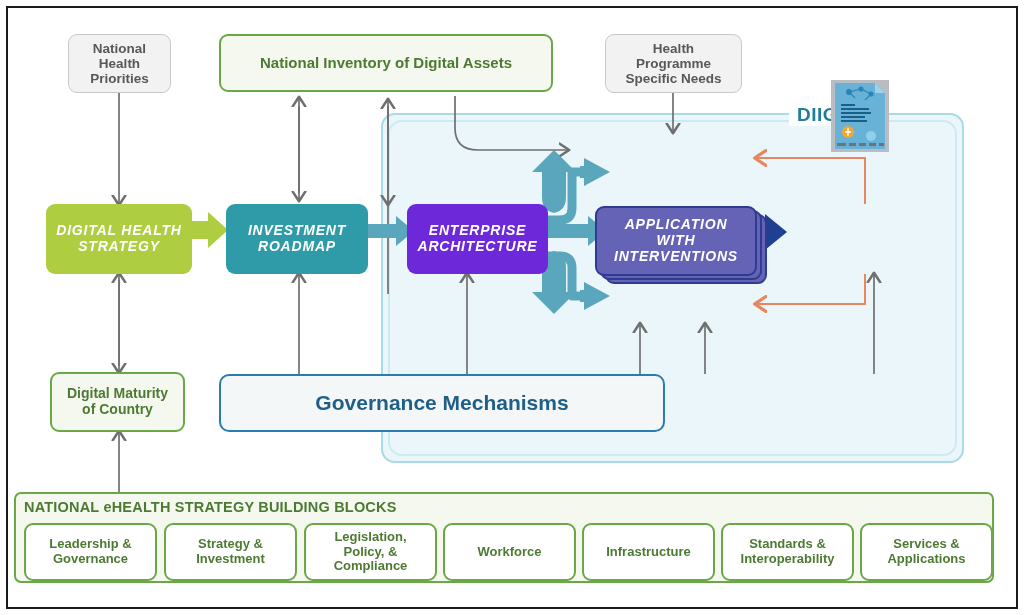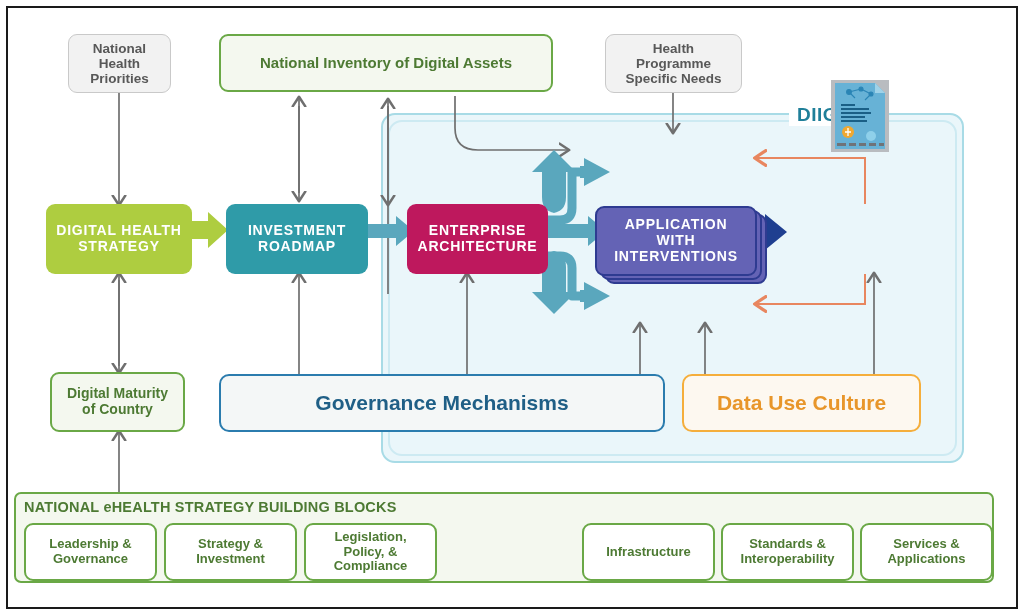--- a/index.html
+++ b/index.html
@@ -3,24 +3,24 @@
 <meta charset="utf-8">
 <style>
   html,body{margin:0;padding:0;background:#ffffff;}
   body{font-family:"Liberation Sans",sans-serif;}
   #stage{position:relative;width:1024px;height:615px;background:#ffffff;overflow:hidden;}
   #frame{position:absolute;left:6px;top:6px;width:1012px;height:603px;border:2px solid #1a1a1a;box-sizing:border-box;background:#ffffff;}
   .node{position:absolute;box-sizing:border-box;display:flex;align-items:center;justify-content:center;text-align:center;line-height:1.12;}
   .grey-node{background:#f2f2f2;border:1.5px solid #c9c9c9;border-radius:9px;color:#585858;font-weight:bold;font-size:13.5px;}
   .green-node{background:#f4f8ef;border:2px solid #6aa846;border-radius:9px;color:#4d7a33;font-weight:bold;font-size:14px;}
   .green-node.big{font-size:15px;}
-  .flow-node{border-radius:9px;color:#ffffff;font-weight:bold;letter-spacing:.8px;font-size:14px;}
+  .flow-node{border-radius:9px;color:#ffffff;font-weight:bold;letter-spacing:.8px;font-size:14px;font-style:italic;}
   .n-strategy{background:#aecd40;}
   .n-roadmap{background:#2f9ba8;}
-  .n-ea{background:#be185d;}
+  .n-ea{background:#6d28d9;}
   .n-app{background:#6463b5;border:2px solid #2e3b91;}
   .n-scale{background:#e05a33;}
   .wide-node{border-radius:10px;font-weight:bold;font-size:21px;background:#f4f7f7;}
   .n-gov{border:2px solid #2b7cae;color:#1f5f86;}
   .n-duc{border:2px solid #f5ae3c;color:#e8962a;background:#fdf8f0;}
   .diig-box{position:absolute;box-sizing:border-box;border:2px solid #a8dbe6;border-radius:14px;background:#eaf6fa;}
   .diig-box.inner{border:2px solid #cdeaf2;background:transparent;}
   .diig-label{position:absolute;color:#1f7f99;font-weight:bold;font-size:19px;letter-spacing:.5px;background:#ffffff;padding:0 8px;}
   .bb-panel{position:absolute;box-sizing:border-box;border:2px solid #6aa846;border-radius:7px;background:#f4f8ef;}
   .bb-title{position:absolute;color:#4d7a33;font-weight:bold;font-size:14.5px;letter-spacing:.2px;}
@@ -194,40 +194,40 @@
 
     <div class="node green-node" style="left:42px;top:364px;width:135px;height:60px;">
       <span style="white-space:pre-line;">Digital Maturity
 of Country</span>
     </div>
 
     <div class="node wide-node n-gov" style="left:211px;top:366px;width:446px;height:58px;">
       <span>Governance Mechanisms</span>
     </div>
 
-    <div class="node wide-node n-duc" style="left:674px;top:366px;width:239px;height:58px;">
-      <span>Data Use Culture</span>
-    </div>
 
     <div class="bb-panel" style="left:6px;top:484px;width:980px;height:91px;"></div>
     <div class="bb-title" style="left:16px;top:491px;">NATIONAL eHEALTH STRATEGY BUILDING BLOCKS</div>
 
     <div class="bb-cell" style="left:16px;top:515px;width:133px;height:58px;">
         <span style="white-space:pre-line;">Leadership &amp;
 Governance</span>
       </div>
     <div class="bb-cell" style="left:156px;top:515px;width:133px;height:58px;">
         <span style="white-space:pre-line;">Strategy &amp;
 Investment</span>
       </div>
     <div class="bb-cell" style="left:296px;top:515px;width:133px;height:58px;">
         <span style="white-space:pre-line;">Legislation,
 Policy, &amp;
 Compliance</span>
       </div>
+    <div class="bb-cell" style="left:435px;top:515px;width:133px;height:58px;">
+        <span style="white-space:pre-line;">Workforce</span>
+      </div>
     <div class="bb-cell" style="left:574px;top:515px;width:133px;height:58px;">
         <span style="white-space:pre-line;">Infrastructure</span>
       </div>
     <div class="bb-cell" style="left:713px;top:515px;width:133px;height:58px;">
         <span style="white-space:pre-line;">Standards &amp;
 Interoperability</span>
       </div>
     <div class="bb-cell" style="left:852px;top:515px;width:133px;height:58px;">
         <span style="white-space:pre-line;">Services &amp;
 Applications</span>

